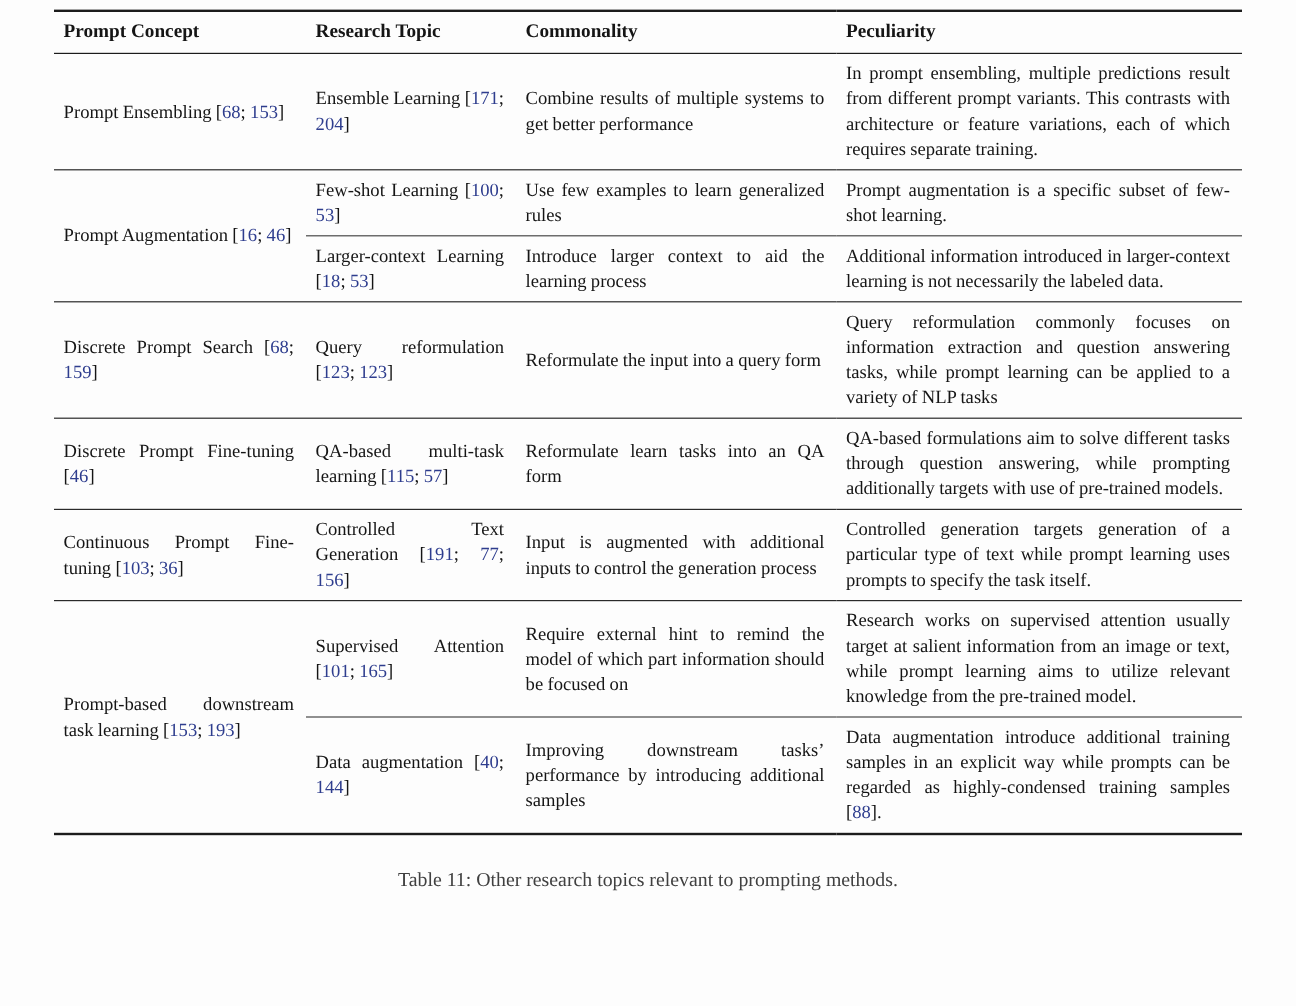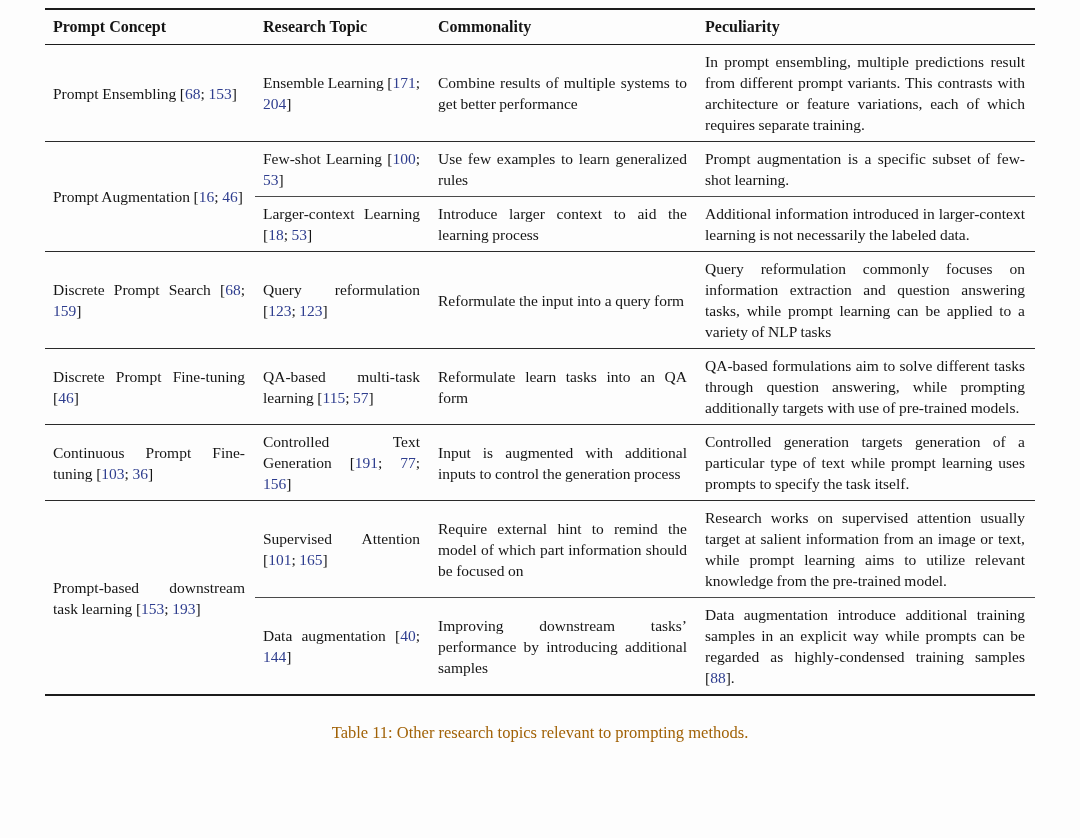--- a/index.html
+++ b/index.html
@@ -62,21 +62,21 @@
     color: var(--ref-color, #2e3d8e);
     cursor: pointer;
   }
 
   .caption {
     width: 990px;
     margin-left: 45px;
     margin-top: 27px;
     text-align: center;
     font-size: 16.5px;
-    color: #a16207;
+    color: #404040;
   }
 </style>
 </head>
 <body>
 
 <div class="page">
 
   <table class="paper-table">
     <colgroup>
       <col class="c1">

